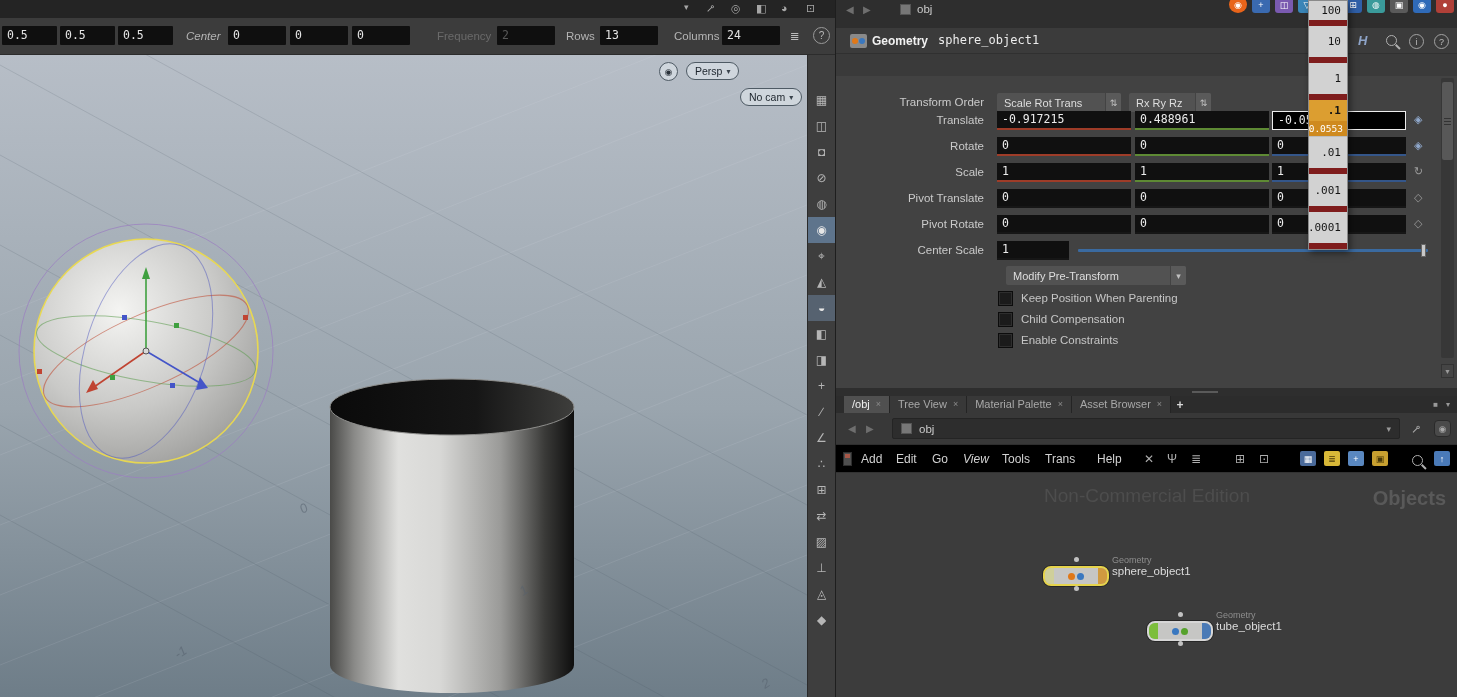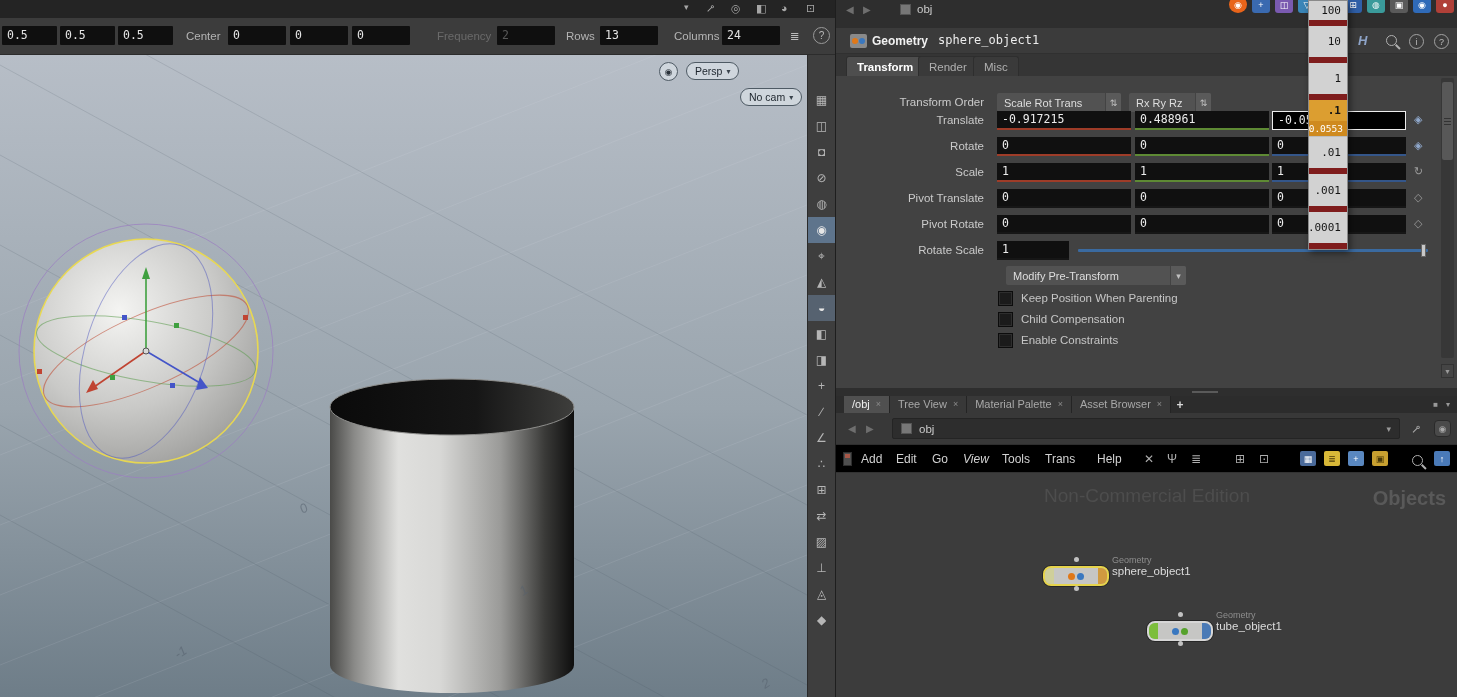--- a/index.html
+++ b/index.html
@@ -133,21 +133,21 @@
     <span class="ic" style="left:731px;">◎</span>
     <span class="ic" style="left:756px;">◧</span>
     <span class="ic" style="left:781px;">◕</span>
     <span class="ic" style="left:806px;">⊡</span>
   </div>
 
   <div class="ptoolbar">
     <div class="tf" style="left:2px;width:55px;">0.5</div>
     <div class="tf" style="left:60px;width:55px;">0.5</div>
     <div class="tf" style="left:118px;width:55px;">0.5</div>
-    <span class="tlab" style="left:186px;">Center</span>
+    <span class="tlab" style="left:186px;font-style:italic;">Center</span>
     <div class="tf" style="left:228px;width:58px;">0</div>
     <div class="tf" style="left:290px;width:58px;">0</div>
     <div class="tf" style="left:352px;width:58px;">0</div>
     <span class="tlab dis" style="left:437px;">Frequency</span>
     <div class="tf dis" style="left:497px;width:58px;">2</div>
     <span class="tlab" style="left:566px;">Rows</span>
     <div class="tf" style="left:600px;width:58px;">13</div>
     <span class="tlab" style="left:674px;">Columns</span>
     <div class="tf" style="left:722px;width:58px;">24</div>
     <span class="tlab" style="left:790px;top:11px;color:#bbb;">≣</span>
@@ -301,25 +301,20 @@
         <i style="background:#3a78c0;"></i>
       </span>
     <span class="typelab">Geometry</span>
     <span class="namefield">sphere_object1</span>
     <span class="hlogo" style="left:522px;">H</span>
     <span class="mag" style="left:550px;top:7px;"></span>
     <span class="circ" style="left:573px;top:6px;">i</span>
     <span class="circ" style="left:598px;top:6px;">?</span>
   </div>
 
-  <div class="ptabs">
-    <div class="ptab act" style="left:10px;">Transform</div>
-    <div class="ptab" style="left:82px;">Render</div>
-    <div class="ptab" style="left:137px;">Misc</div>
-  </div>
 
   <div class="pbody">
 
     <div class="prow" style="top:17px;">
       <div class="plabel">Transform Order</div>
       <div class="dbtn" style="left:161px;width:124px;">
         <span class="lb">Scale Rot Trans</span>
         <span class="sw">⇅</span>
       </div>
       <div class="dbtn" style="left:293px;width:82px;">
@@ -362,21 +357,21 @@
 
     <div class="prow" style="top:139px;">
       <div class="plabel">Pivot Rotate</div>
       <div class="nf" style="left:161px;">0</div>
       <div class="nf" style="left:299px;">0</div>
       <div class="nf" style="left:436px;">0</div>
       <span class="rowicon gray">◇</span>
     </div>
 
     <div class="prow" style="top:165px;">
-      <div class="plabel">Rotate Scale</div>
+      <div class="plabel">Center Scale</div>
       <div class="nf" style="left:161px;width:72px;">1</div>
       <div class="slider">
           <span class="hd"></span>
         </div>
     </div>
 
     <div class="prow" style="top:190px;">
       <div class="dbtn" style="left:170px;width:180px;">
         <span class="lb">Modify Pre-Transform</span>
         <span class="sw">▾</span>

